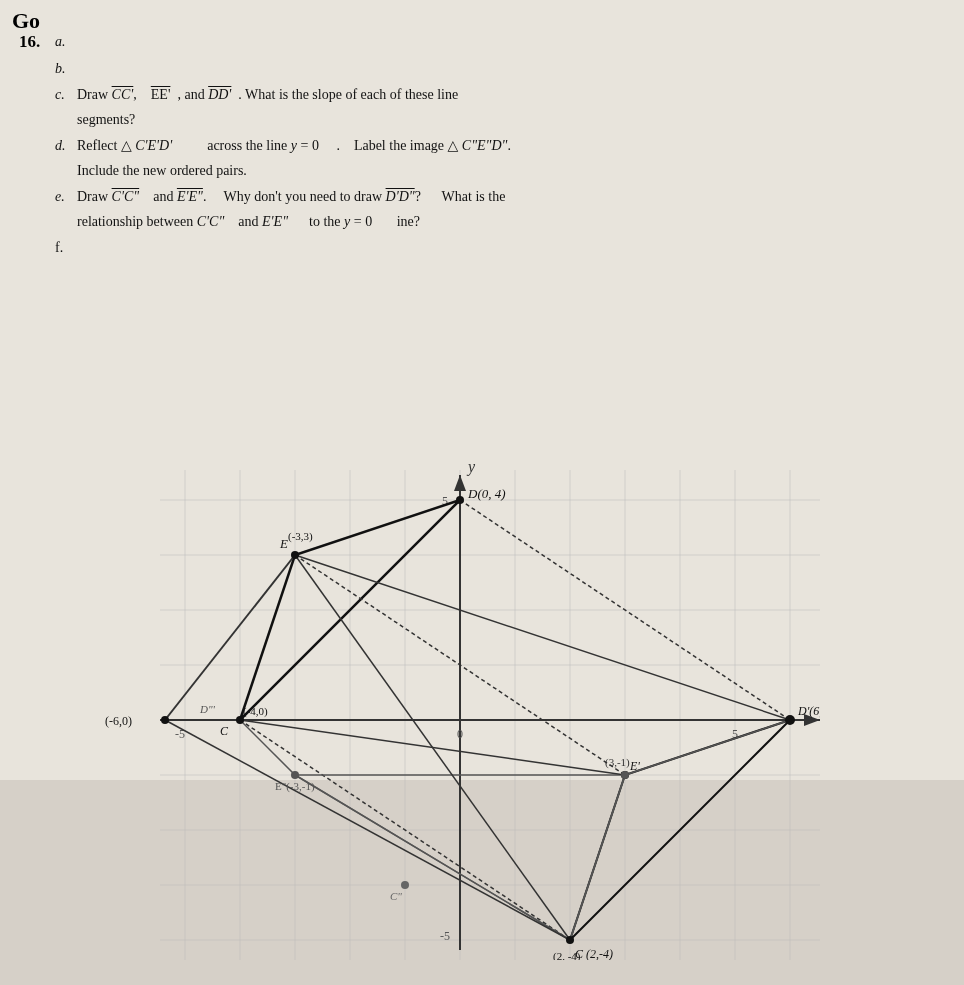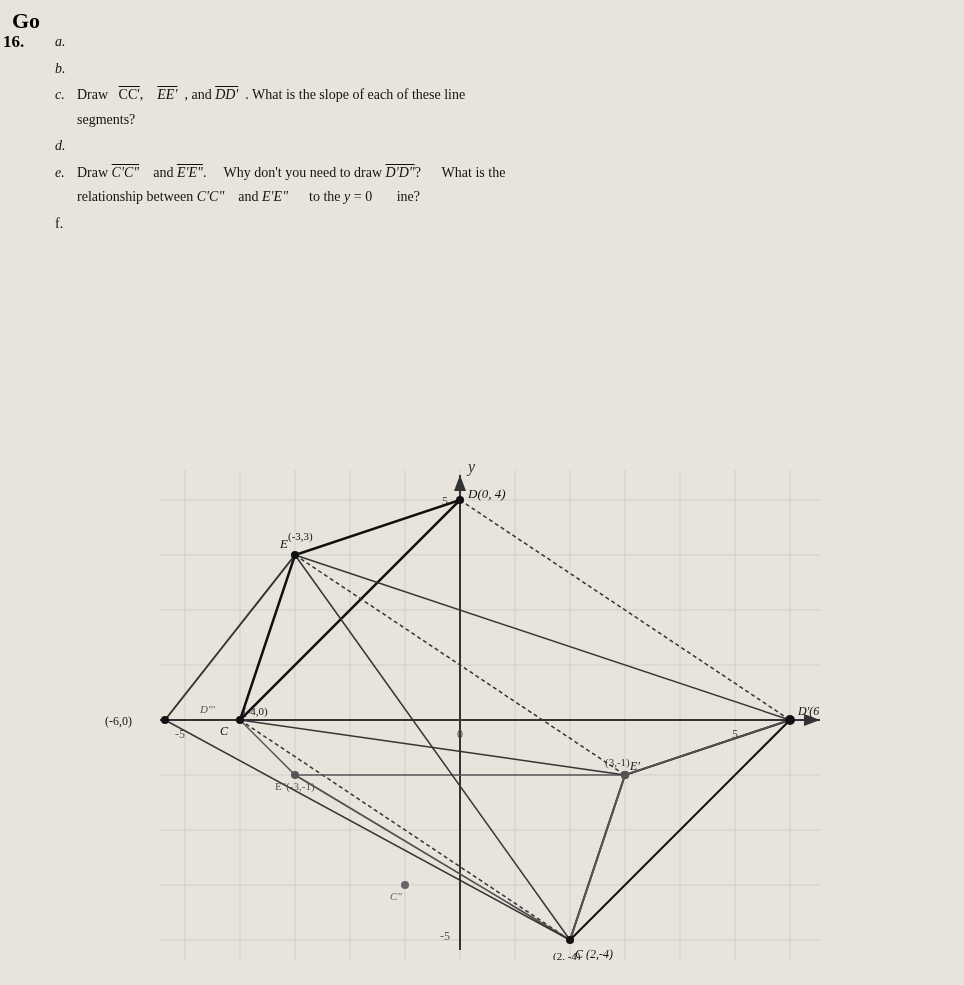--- a/index.html
+++ b/index.html
@@ -6,54 +6,58 @@
     body {
       width: 964px;
       height: 985px;
       background: #d6d0c8;
       font-family: 'Times New Roman', Times, serif;
       overflow: hidden;
       position: relative;
     }
     .page {
       width: 964px;
-      height: 985px;
+      height: 780px;
       background: #e8e4dc;
       position: relative;
     }
   </style>
 </head>
 <body>
 
 <div class="page">
 
   <div style="position:absolute;top:8px;left:12px;font-size:22px;font-weight:bold;font-family:'Times New Roman',serif;">Go</div>
 
-  <div style="position:absolute;top:32px;left:3px;font-size:17px;font-weight:bold;font-family:'Times New Roman',serif;">16.</div>
+  <div style="position:absolute;top:32px;left:19px;font-size:17px;font-weight:bold;font-family:'Times New Roman',serif;">16.</div>
 
   <div style="position:absolute;top:30px;left:55px;right:18px;font-size:14px;line-height:1.75;color:#111;font-family:'Times New Roman',serif;">
 
     <div style="display:flex;align-items:flex-start;margin-bottom:2px;">
       <span style="font-style:italic;min-width:22px;">a.</span>
     </div>
 
     <div style="display:flex;align-items:flex-start;margin-bottom:2px;">
       <span style="font-style:italic;min-width:22px;">b.</span>
     </div>
 
     <div style="display:flex;align-items:flex-start;margin-bottom:2px;">
       <span style="font-style:italic;min-width:22px;">c.</span>
       <span>
-        Draw <span style="text-decoration:overline;margin-left:7px;">CC'</span>, &nbsp;&nbsp; <span style="text-decoration:overline;font-style:italic;">EE'</span> &nbsp;, and <span style="text-decoration:overline;font-style:italic;margin-top:28px;">DD'</span> &nbsp;. What is the slope of each of these line<br>
+        Draw <span style="text-decoration:overline;font-style:italic;">CC'</span>, &nbsp;&nbsp; <span style="text-decoration:overline;">EE'</span> &nbsp;, and <span style="text-decoration:overline;font-style:italic;margin-top:28px;">DD'</span> &nbsp;. What is the slope of each of these line<br>
         segments?
       </span>
     </div>
 
     <div style="display:flex;align-items:flex-start;margin-bottom:2px;">
       <span style="font-style:italic;min-width:22px;">d.</span>
+      <span>
+        Reflect △ <span style="font-style:italic;">C'E'D'</span> &nbsp;&nbsp;&nbsp;&nbsp;&nbsp;&nbsp;&nbsp;&nbsp; across the line <span style="font-style:italic;">y</span> = 0 &nbsp;&nbsp;&nbsp; . &nbsp;&nbsp; Label the image △ <span style="font-style:italic;">C"E"D"</span>.<br>
+        Include the new ordered pairs.
+      </span>
     </div>
 
     <div style="display:flex;align-items:flex-start;margin-bottom:2px;">
       <span style="font-style:italic;min-width:22px;">e.</span>
       <span>
         Draw <span style="text-decoration:overline;font-style:italic;">C'C"</span> &nbsp;&nbsp; and <span style="text-decoration:overline;font-style:italic;">E'E"</span>. &nbsp;&nbsp;&nbsp; Why don't you need to draw <span style="text-decoration:overline;font-style:italic;">D'D"</span>? &nbsp;&nbsp;&nbsp;&nbsp; What is the<br>
         relationship between <span style="font-style:italic;">C'C"</span> &nbsp;&nbsp; and <span style="font-style:italic;">E'E"</span> &nbsp;&nbsp;&nbsp;&nbsp; to the <span style="font-style:italic;">y</span> = 0 &nbsp;&nbsp;&nbsp;&nbsp;&nbsp; ine?
       </span>
     </div>
 

